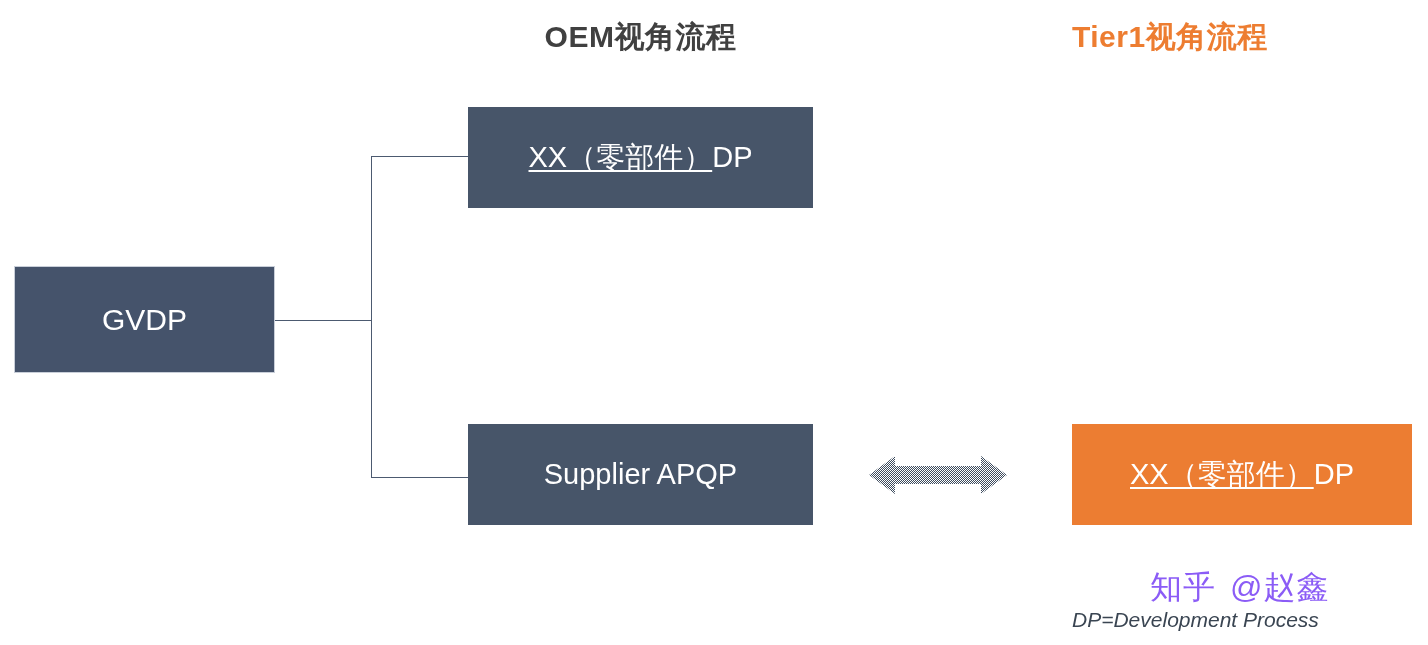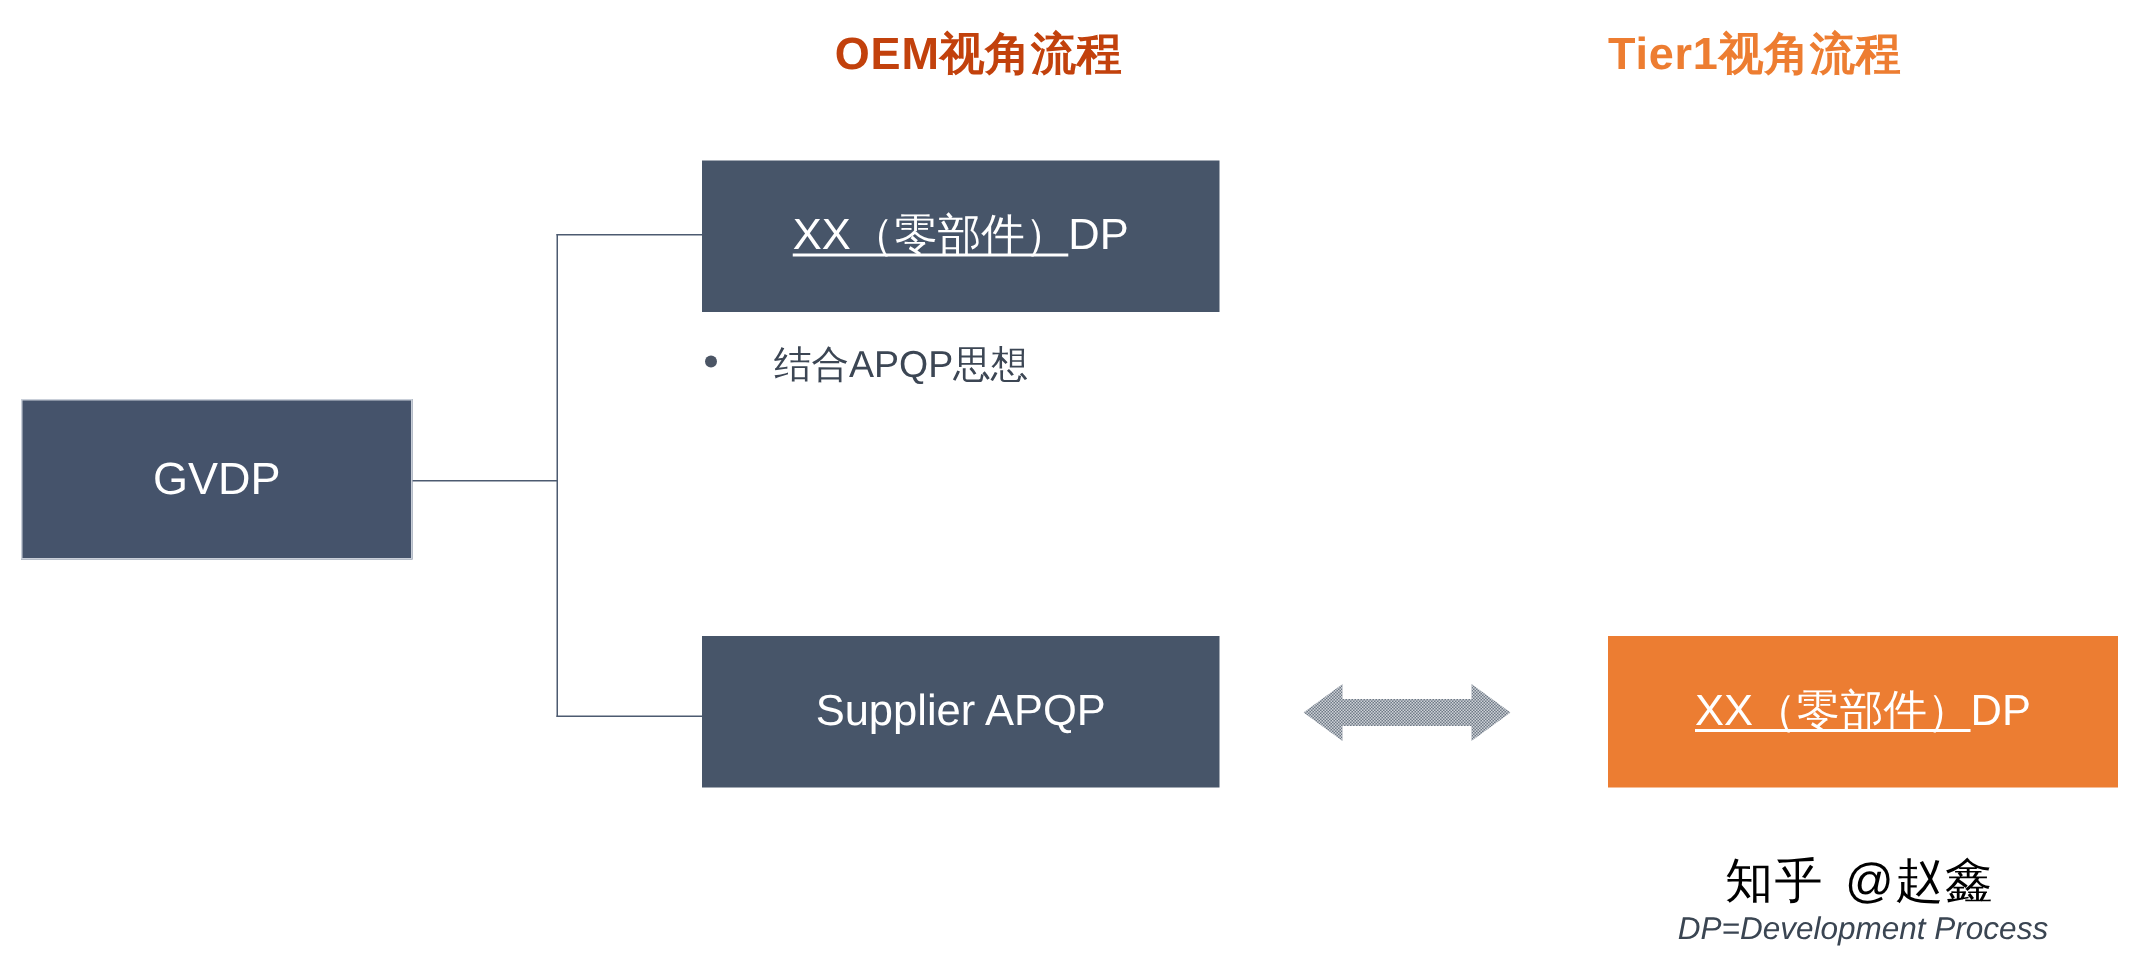--- a/index.html
+++ b/index.html
@@ -23,25 +23,25 @@
   
   .col-title {
     position: absolute;
     font-weight: bold;
     font-size: 30px;
     letter-spacing: 0.5px;
     white-space: nowrap;
     line-height: 1;
   }
   #title-oem {
-    left: 12px;
+    left: 0;
     top: 22px;
     width: 1281px;
     text-align: center;
-    color: #c2410c;
+    color: #404040;
   }
   #title-tier1 {
     left: 1072px;
     top: 22px;
     width: 340px;
     color: #ed7d31;
   }
 
   
   .node-box {
@@ -144,32 +144,32 @@
     width: 138px;
     height: 46px;
   }
 
   
   #footnote-dp {
     position: absolute;
     left: 1072px;
     top: 608px;
     width: 340px;
-    text-align: center;
+    text-align: left;
     font-style: italic;
     font-size: 21px;
     color: #3a4552;
     white-space: nowrap;
   }
   #watermark {
     position: absolute;
     left: 1150px;
     top: 566px;
     font-size: 32px;
-    color: #000000;
+    color: #8b5cf6;
     letter-spacing: 1px;
     white-space: nowrap;
     user-select: none;
   }
   #watermark .wm-at { margin-left: 14px; }
 </style>
 </head>
 <body>
 
 <div id="canvas">
@@ -184,24 +184,20 @@
   <div class="line h" id="conn-branch-bottom"></div>
 
   <div class="node-box dark-bordered" id="box-gvdp">
     <span>GVDP</span>
   </div>
 
   <div class="node-box dark" id="box-oem-dp">
     <span><span class="u-part">XX（零部件）</span><span>DP</span></span>
   </div>
 
-  <div id="bullet-row">
-    <span id="bullet-dot"></span>
-    <span>结合APQP思想</span>
-  </div>
 
   <div class="node-box dark" id="box-supplier-apqp">
     <span>Supplier APQP</span>
   </div>
 
   <div class="node-box orange" id="box-tier1-dp">
     <span><span class="u-part">XX（零部件）</span><span>DP</span></span>
   </div>
 
   <svg id="arrow-bidirectional" viewBox="0 0 138 46">

